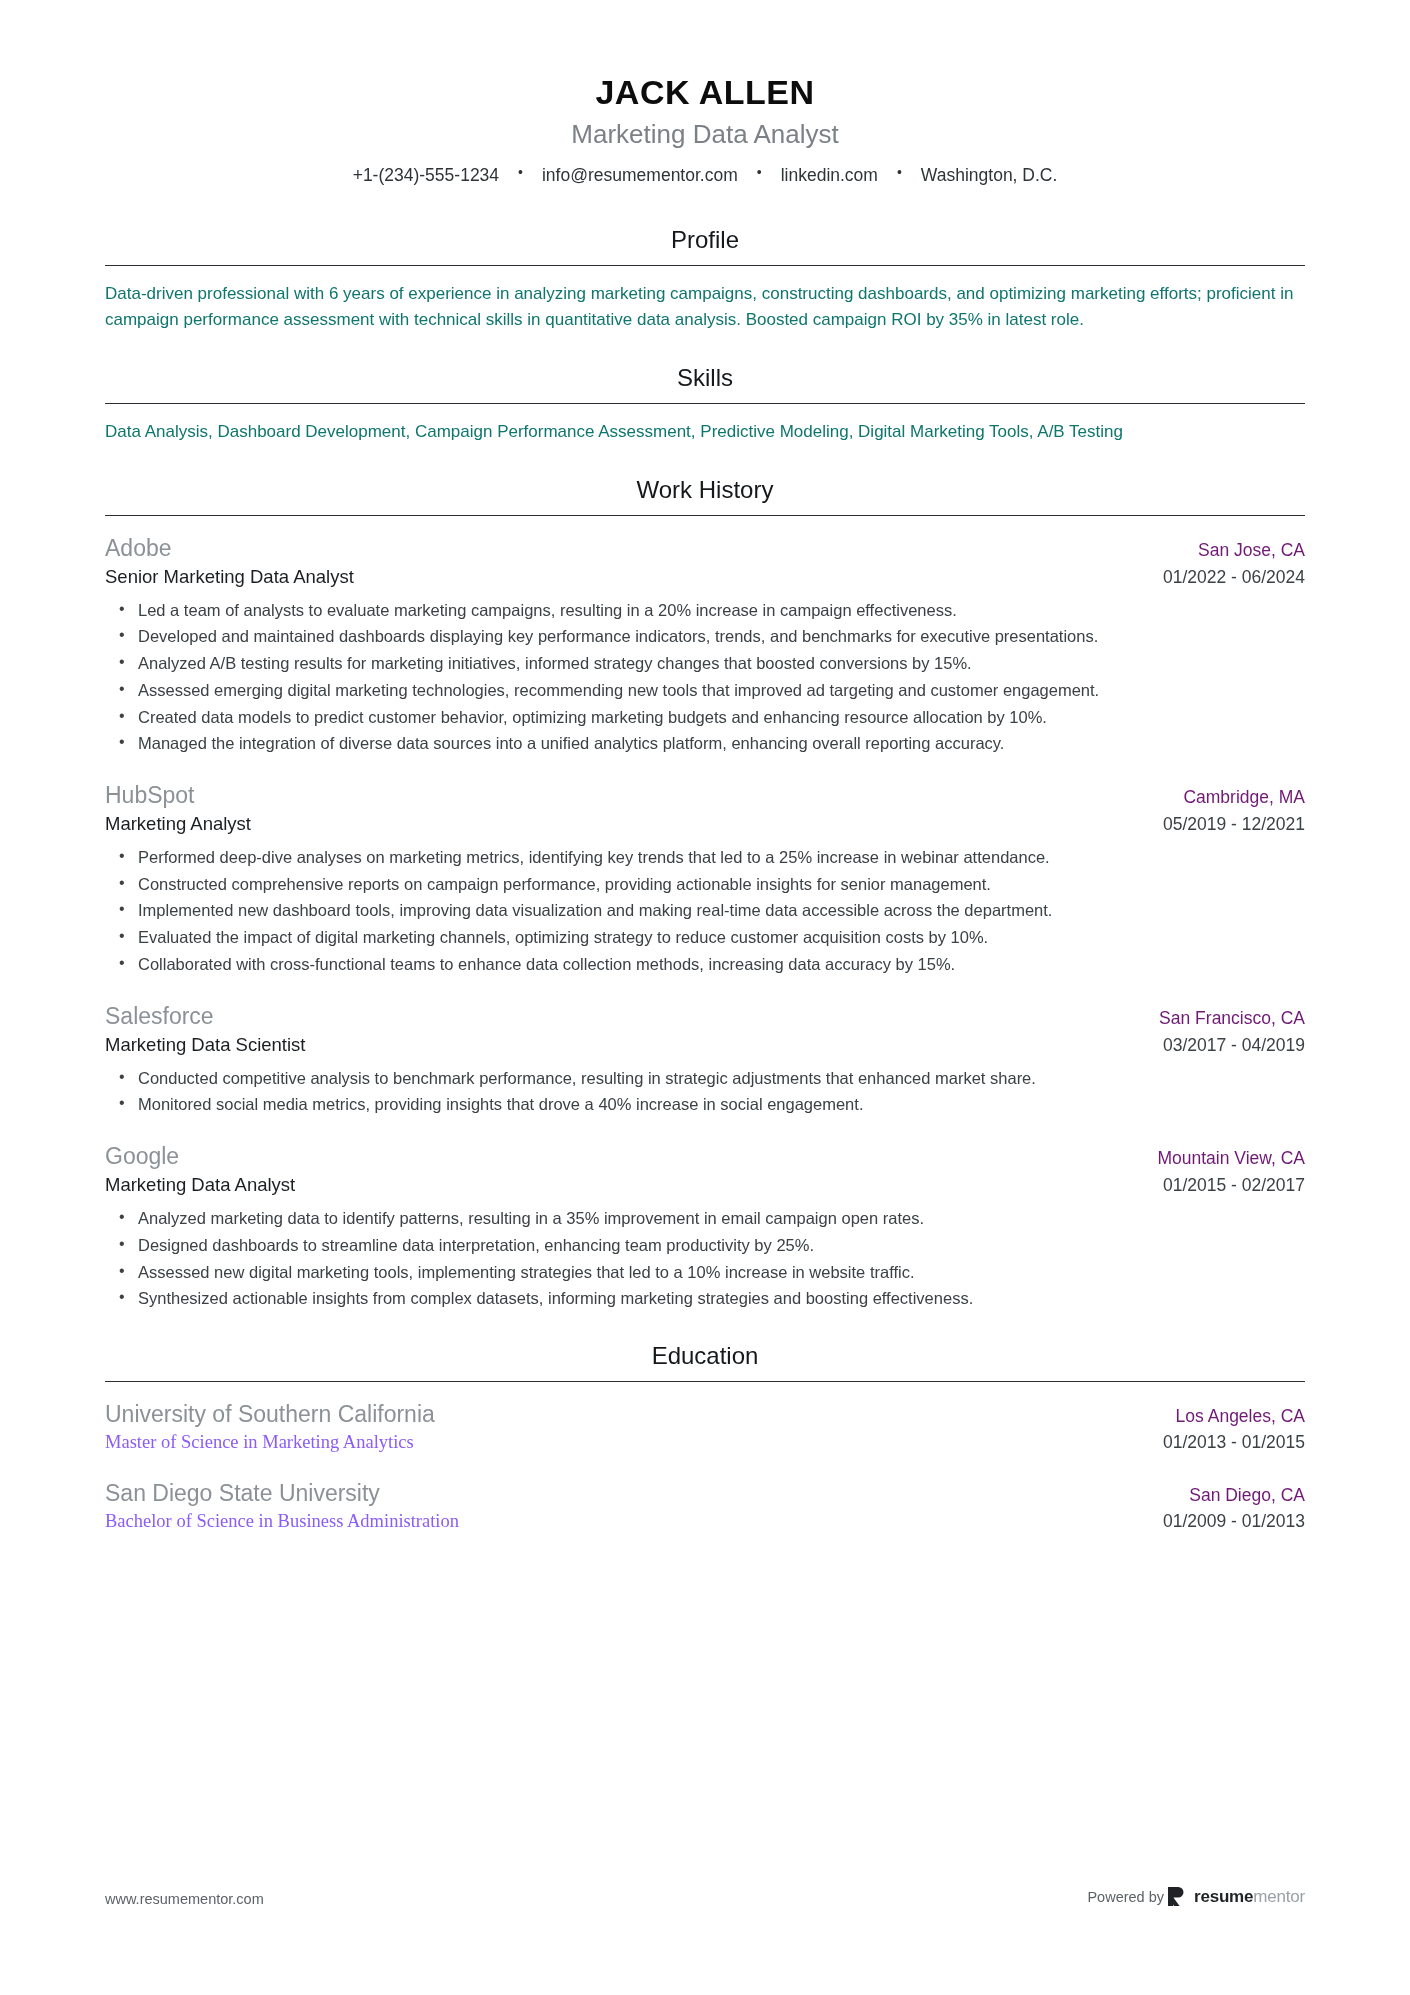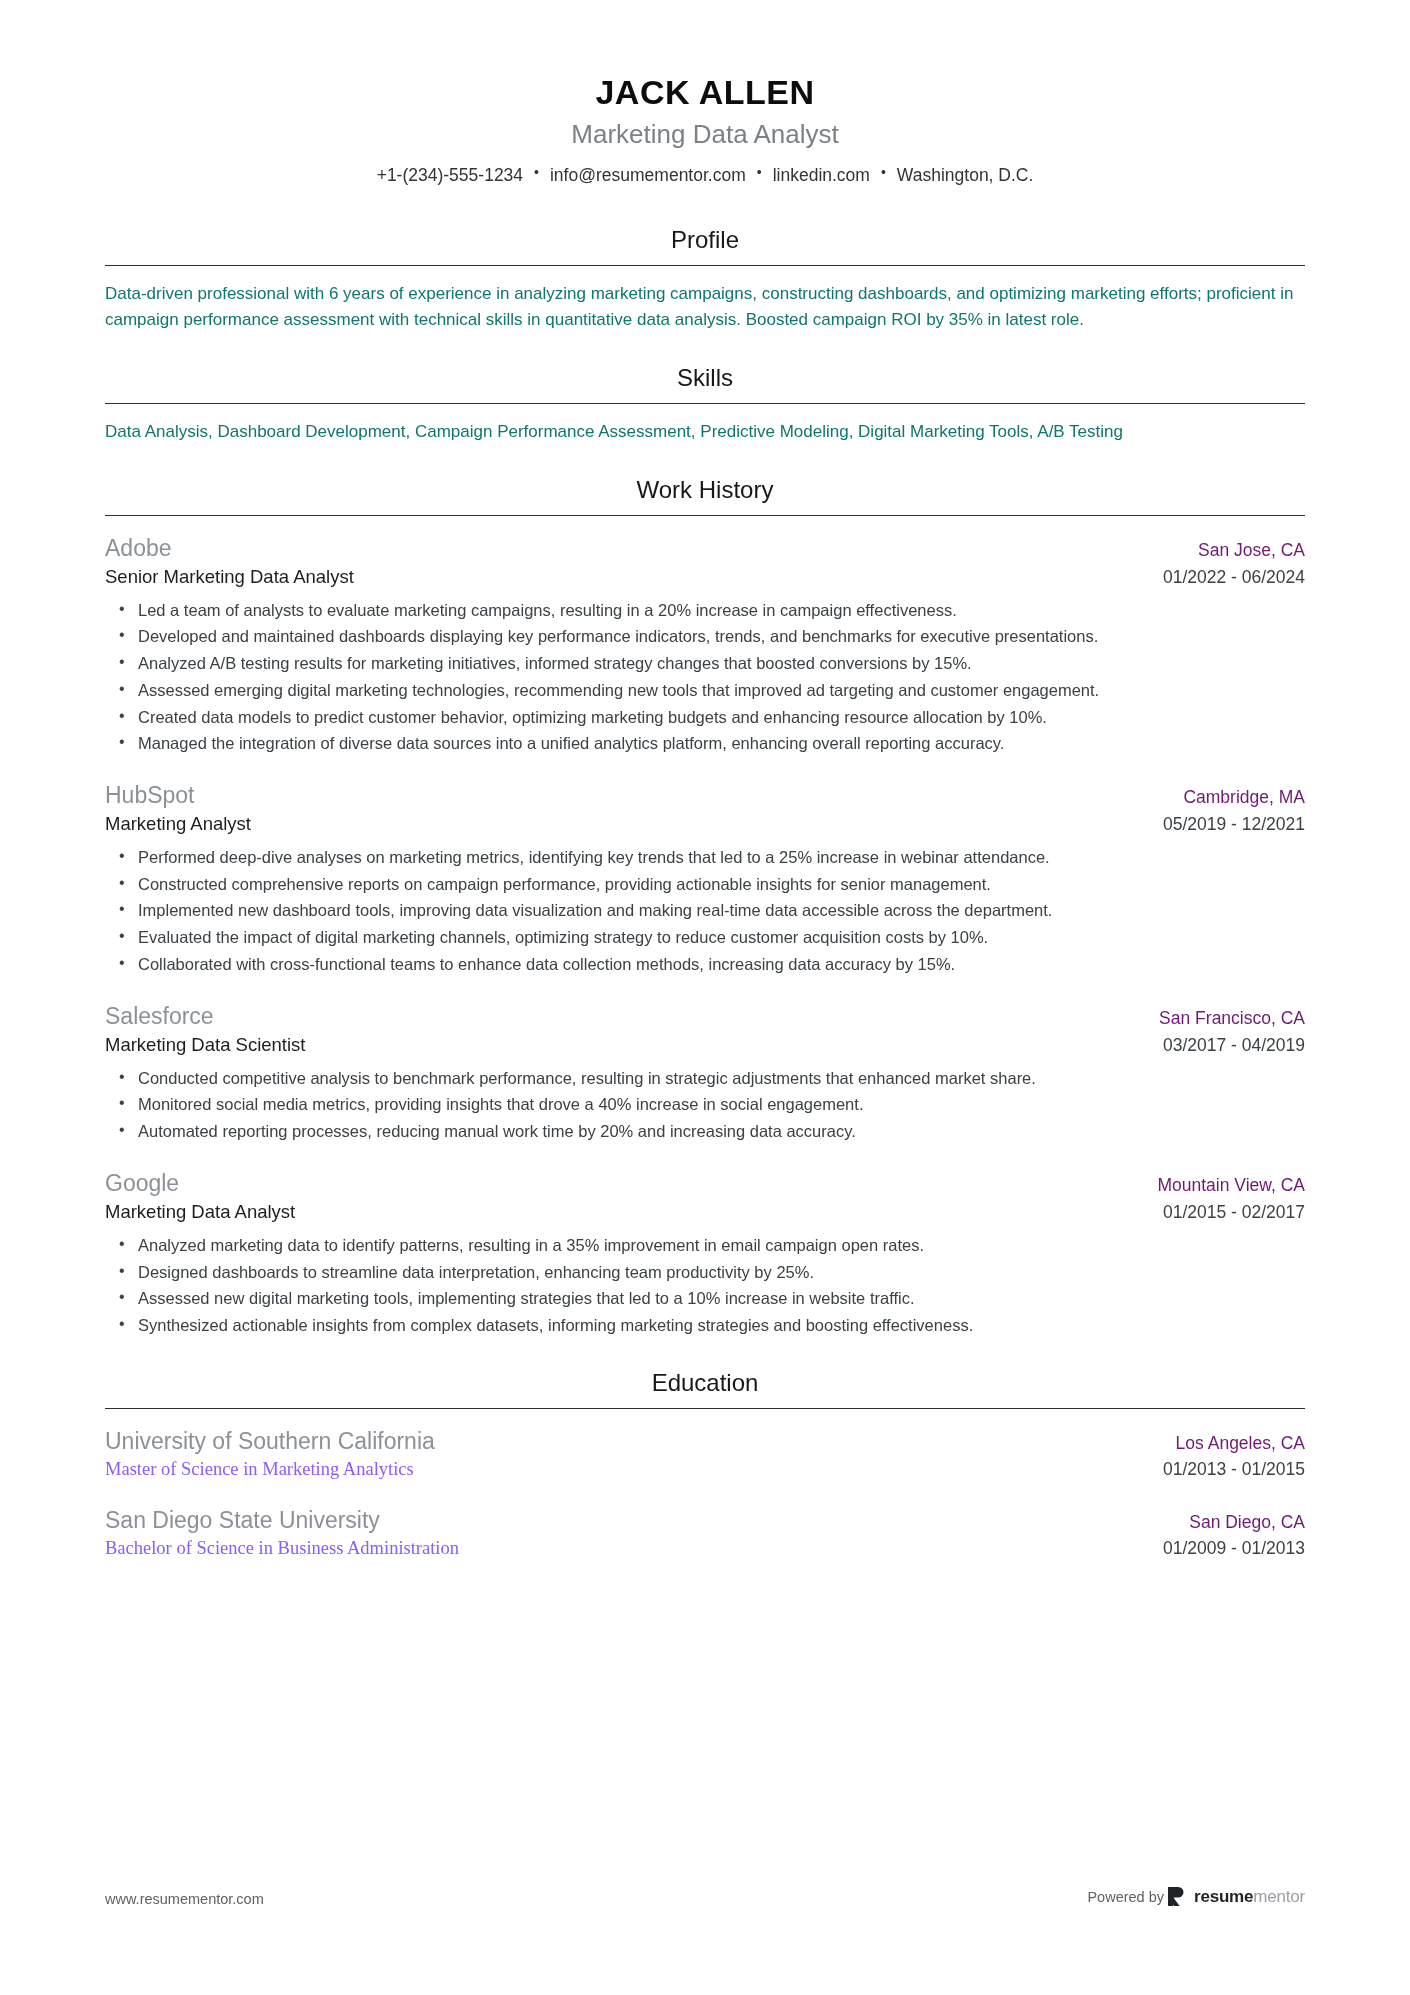--- a/index.html
+++ b/index.html
@@ -34,21 +34,21 @@
   }
   .contact-line {
     margin-top: 12px;
     font-size: 17.5px;
     color: #2f3437;
     line-height: 1.4;
     display: flex;
     justify-content: center;
     align-items: center;
     flex-wrap: wrap;
-    gap: 0;
+    gap: 8px;
   }
   .contact-item { white-space: nowrap; }
   .contact-sep {
     display: inline-block;
     padding: 0 11px;
     color: #2f3437;
     font-size: 14px;
     position: relative;
     top: -2px;
   }
@@ -265,21 +265,20 @@
             <div class="company">Salesforce</div>
             <div class="location">San Francisco, CA</div>
           </div>
           <div class="entry-row">
             <div class="role">Marketing Data Scientist</div>
             <div class="dates">03/2017 - 04/2019</div>
           </div>
           <ul class="bullets">
             <li>Conducted competitive analysis to benchmark performance, resulting in strategic adjustments that enhanced market share.</li>
             <li>Monitored social media metrics, providing insights that drove a 40% increase in social engagement.</li>
-            <li>Automated reporting processes, reducing manual work time by 20% and increasing data accuracy.</li>
           </ul>
         </div>
         <div class="entry">
           <div class="entry-row">
             <div class="company">Google</div>
             <div class="location">Mountain View, CA</div>
           </div>
           <div class="entry-row">
             <div class="role">Marketing Data Analyst</div>
             <div class="dates">01/2015 - 02/2017</div>

